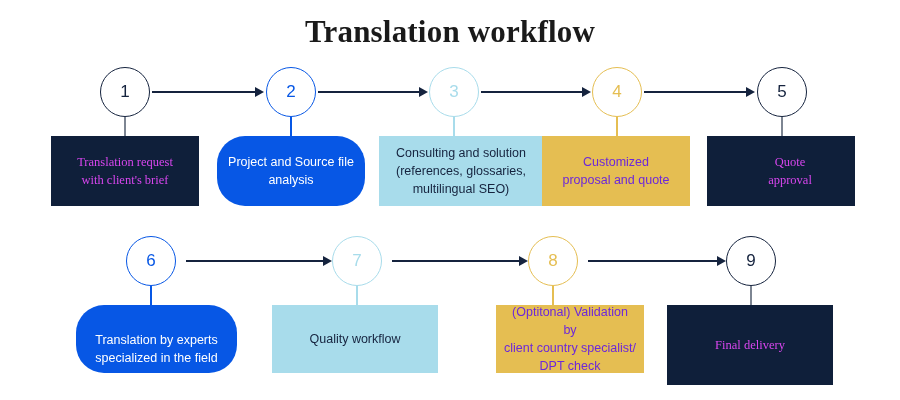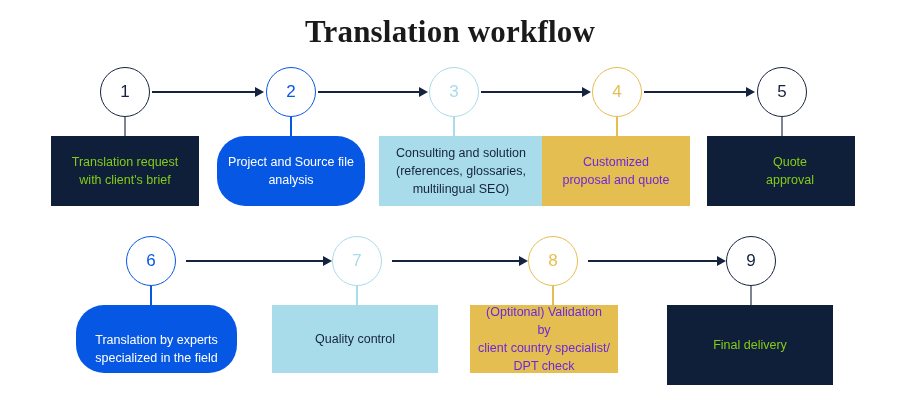--- a/index.html
+++ b/index.html
@@ -72,21 +72,21 @@
   .box{
     position:absolute;
     box-sizing:border-box;
     display:flex;align-items:center;justify-content:center;
     text-align:center;
     font-size:12.5px;
     line-height:1.45;
     padding:6px 8px;
     z-index:3;
   }
-  .box.navy{background:#0F1F3A;color:#84cc16;}
+  .box.navy{background:#0F1F3A;color:#d946ef;font-family:Liberation Serif, serif;}
   .box.blue{background:#0757E5;color:#ffffff;border-radius:28px;}
   .box.lblue{background:#A8DCEB;color:#15233e;}
   .box.gold{background:#E5BE52;color:#6d28d9;}
   .box span{display:block;}
 </style>
 </head>
 <body>
 
 <div id="stage">
 
@@ -180,23 +180,23 @@
         <span>8</span>
       </div>
     <div class="circle navy" style="left:726px;top:236px;">
         <span>9</span>
       </div>
 
     <div class="box blue" style="left:76px;top:305px;width:161px;height:68px;align-items:flex-end;">
         <span>Translation by experts<br>specialized in the field</span>
       </div>
     <div class="box lblue" style="left:272px;top:305px;width:166px;height:68px;">
-        <span>Quality control</span>
-      </div>
-    <div class="box gold" style="left:470px;top:305px;width:148px;height:68px;">
+        <span>Quality workflow</span>
+      </div>
+    <div class="box gold" style="left:496px;top:305px;width:148px;height:68px;">
         <span>(Optitonal) Validation by<br>client country specialist/<br>DPT check</span>
       </div>
     <div class="box navy" style="left:667px;top:305px;width:166px;height:80px;">
         <span>Final delivery</span>
       </div>
   </div>
 
 </div>
 
 </body></html>

